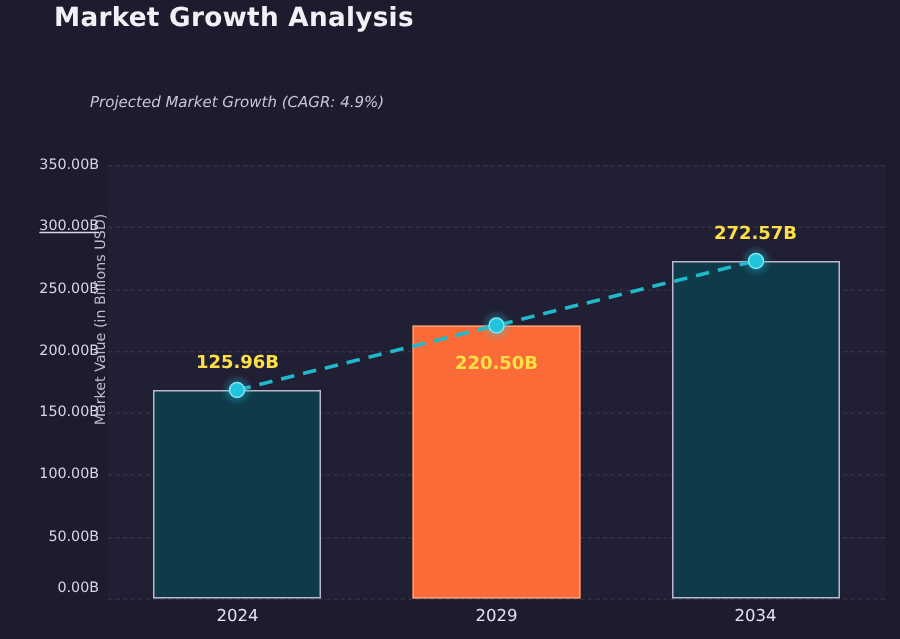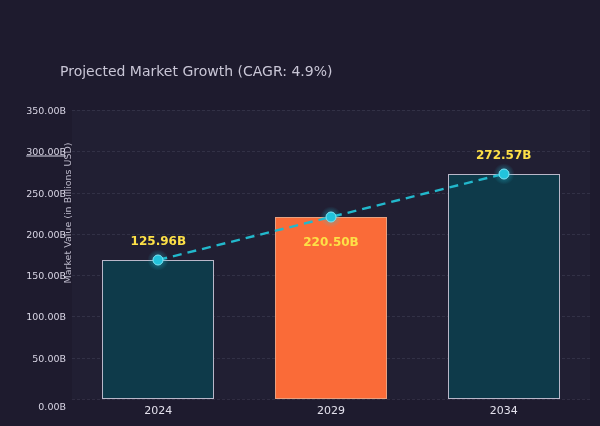--- a/index.html
+++ b/index.html
@@ -13,21 +13,21 @@
   #chart-root{position:absolute;inset:0;}
 
   
   .chart-title{
     position:absolute;left:36px;top:2px;
     font-size:17.5px;font-weight:bold;color:#f2f0f7;
     letter-spacing:.2px;white-space:nowrap;
   }
   .chart-subtitle{
     position:absolute;left:60px;top:63px;
-    font-size:14px;color:#c9c6d6;white-space:nowrap;
+    font-size:10px;color:#c9c6d6;white-space:nowrap;font-style:italic;
   }
 
   
   .plot-area{
     position:absolute;left:72px;top:110px;
     width:518px;height:289px;
     background:#211f33;
   }
   .gridline{
     position:absolute;left:0;width:100%;height:0;
@@ -83,27 +83,28 @@
     position:absolute;
     font-size:12px;font-weight:bold;color:#fde047;
     white-space:nowrap;transform:translate(-50%,-100%);
   }
 </style>
 </head>
 <body>
 
 <div id="chart-root">
 
+  <div class="chart-title">Market Growth Analysis</div>
 
   <div class="chart-subtitle">Projected Market Growth (CAGR: 4.9%)</div>
 
   <div class="y-axis-title">Market Value (in Billions USD)</div>
 
   <div class="y-tick-col" id="y-ticks">
-      <div class="y-tick" style="top: 406px;">0.00B</div>
+      <div class="y-tick" style="top: 392px;">0.00B</div>
       <div class="y-tick" style="top: 357.714px;">50.00B</div>
       <div class="y-tick" style="top: 316.429px;">100.00B</div>
       <div class="y-tick" style="top: 275.143px;">150.00B</div>
       <div class="y-tick" style="top: 233.857px;">200.00B</div>
       <div class="y-tick" style="top: 192.571px;">250.00B</div>
       <div class="y-tick" style="top: 151.286px; text-decoration: underline;">300.00B</div>
       <div class="y-tick" style="top: 110px;">350.00B</div>
     </div>
 
   <div class="plot-area">

